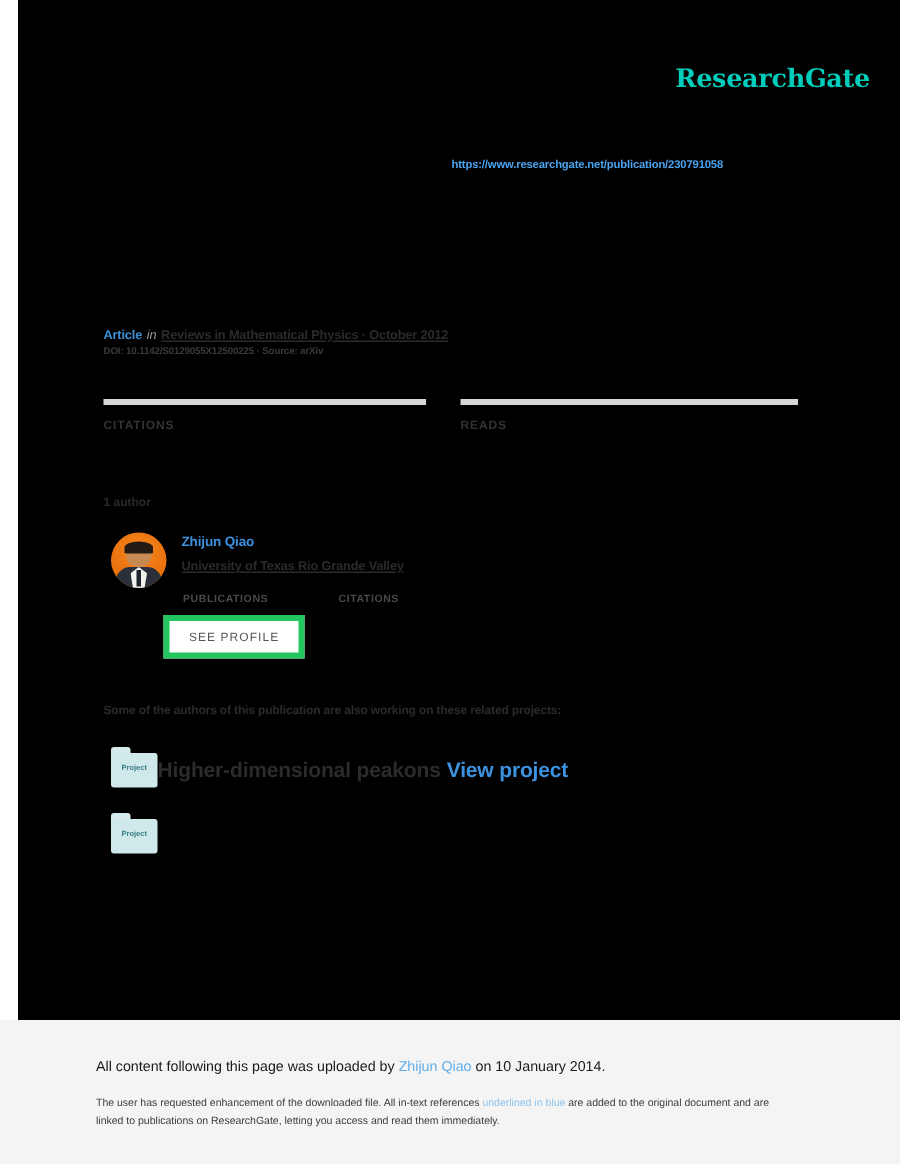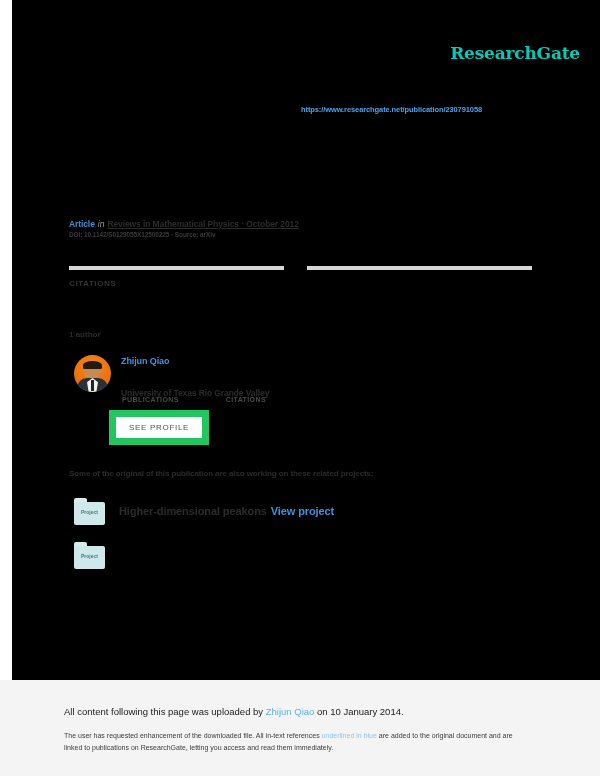--- a/index.html
+++ b/index.html
@@ -178,25 +178,26 @@
     left: 52px;
     top: 4px;
     font-size: 9px;
     font-weight: bold;
     color: #3d92e0;
     letter-spacing: -0.1px;
   }
   #author-affil {
     position: absolute;
     left: 52px;
-    top: 36px;
+    top: 20px;
     font-size: 8.5px;
     font-weight: bold;
     color: #2b2b2b;
     letter-spacing: -0.1px;
+    text-decoration: underline;
   }
   #author-stats {
     position: absolute;
     left: 53px;
     top: 36px;
     white-space: nowrap;
   }
   #author-stats .astat {
     display: inline-block;
     vertical-align: top;
@@ -211,21 +212,21 @@
     font-weight: bold;
     letter-spacing: 0.4px;
     color: #4a4a4a;
   }
   #author-stats .gap { display:inline-block; width: 38px; }
   #see-profile {
     position: absolute;
     left: 40px;
     top: 58px;
     padding: 6px 13px 6px 13px;
-    border: 7px solid #22c55e;
+    border: 4px solid #22c55e;
     background: #ffffff;
     font-size: 8px;
     font-weight: normal;
     letter-spacing: 0.7px;
     color: #555555;
     display: inline-block;
   }
 
   
   #projects-heading {
@@ -269,23 +270,23 @@
     position: absolute;
     left: 0; top: 11px;
     width: 31px;
     text-align: center;
     font-size: 5px;
     font-weight: bold;
     color: #3b7f86;
   }
   .project-text {
     position: absolute;
-    left: 50px;
+    left: 36px;
     top: 7px;
-    font-size: 11px;
+    font-size: 14px;
     font-weight: bold;
     color: #2b2b2b;
     letter-spacing: -0.1px;
     white-space: nowrap;
   }
   .project-text .view-link {
     color: #3d92e0;
     margin-left: 4px;
   }
 
@@ -336,20 +337,21 @@
   <div id="article-doi">DOI: 10.1142/S0129055X12500225 · Source: arXiv</div>
 
   <div class="stat-block" id="stat-citations">
     <div class="stat-rule"></div>
     <div class="stat-label">CITATIONS</div>
     <div class="stat-value"></div>
   </div>
 
   <div class="stat-block" id="stat-reads">
     <div class="stat-rule"></div>
+    <div class="stat-label">READS</div>
     <div class="stat-value"></div>
   </div>
 
   <div id="authors-count">1 author</div>
 
   <div id="author-row">
     <div id="author-avatar">
       <div class="body"></div>
       <div class="shirt"></div>
       <div class="tie"></div>
@@ -365,21 +367,21 @@
       </span>
       <span class="gap"></span>
       <span class="astat">
         <span class="astat-num"></span>
         <span class="astat-label">CITATIONS</span>
       </span>
     </div>
     <div id="see-profile">SEE PROFILE</div>
   </div>
 
-  <div id="projects-heading">Some of the original of this publication are also working on these related projects:</div>
+  <div id="projects-heading">Some of the authors of this publication are also working on these related projects:</div>
 
   <div class="project-row" id="project-row-0">
     <div class="project-icon">
       <div class="tab"></div>
       <div class="bodyf"></div>
       <div class="ptxt">Project</div>
     </div>
     <div class="project-text">
       <span>Higher-dimensional peakons</span><span class="view-link">View project</span>
     </div>

